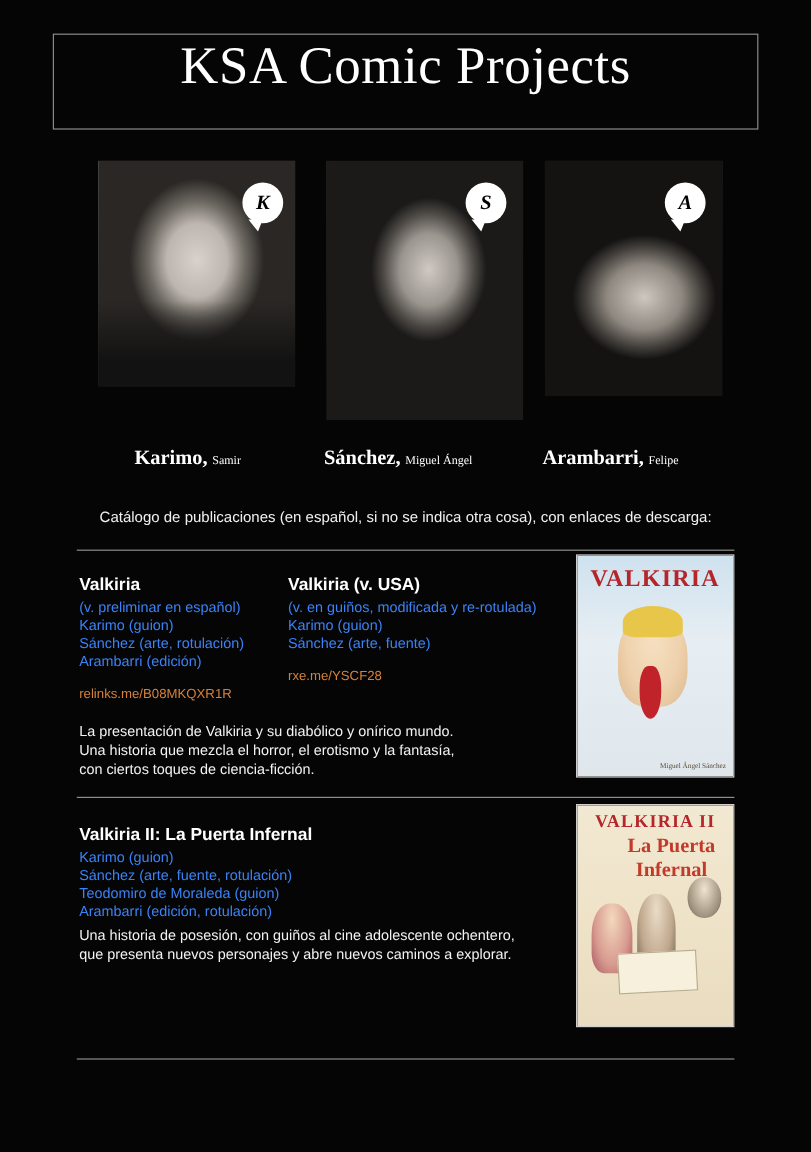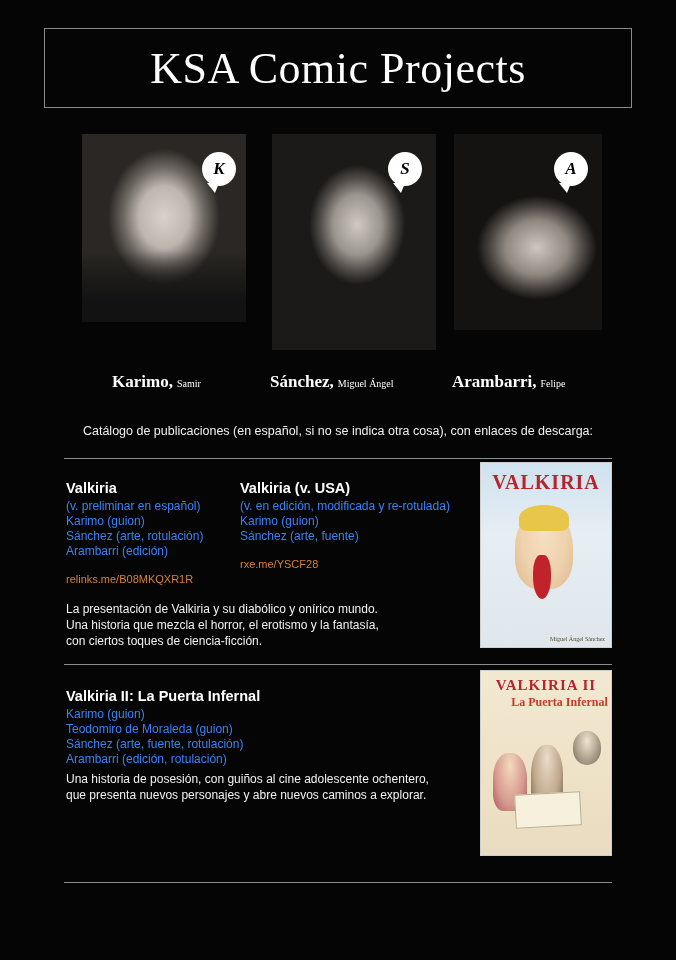--- a/index.html
+++ b/index.html
@@ -20,21 +20,21 @@
 
   
   .title-box {
     position: absolute;
     left: 44px;
     top: 28px;
     width: 588px;
     height: 80px;
     border: 1px solid #8a8a8a;
     display: flex;
-    align-items: center;
+    align-items: flex-start;
     justify-content: center;
   }
   .title-text {
     font-family: "Liberation Serif", serif;
     font-size: 44px;
     letter-spacing: 0.5px;
     color: #ffffff;
     font-weight: 400;
   }
 
@@ -216,21 +216,21 @@
     letter-spacing: 1px;
   }
   .cv1 .cv-title { top: 8px; font-size: 20px; }
   .cv2 .cv-title { top: 6px; font-size: 15px; }
   .cv2 .cv-sub {
     position: absolute;
     left: 0; right: 0;
     top: 24px;
     text-align: center;
     font-family: "Liberation Serif", serif;
-    font-size: 12px;
+    font-size: 17px;
     color: #c23b2a;
     font-weight: 700;
     padding-left: 27px;
   }
   
   .fig-a {
     position: absolute;
     left: 34px; top: 48px;
     width: 58px; height: 78px;
     background: radial-gradient(ellipse at 50% 25%, #f6e0c2 0%, #efd2ae 55%, #dcb98e 100%);
@@ -332,21 +332,21 @@
     <div class="col e1c1">
       <div class="work-title">Valkiria</div>
       <div class="credit">(v. preliminar en español)</div>
       <div class="credit">Karimo (guion)</div>
       <div class="credit">Sánchez (arte, rotulación)</div>
       <div class="credit">Arambarri (edición)</div>
       <div class="link">relinks.me/B08MKQXR1R</div>
     </div>
     <div class="col e1c2">
       <div class="work-title">Valkiria (v. USA)</div>
-      <div class="credit">(v. en edición, modificada y re-rotulada)</div>
+      <div class="credit">(v. en guiños, modificada y re-rotulada)</div>
       <div class="credit">Karimo (guion)</div>
       <div class="credit">Sánchez (arte, fuente)</div>
       <div class="link">rxe.me/YSCF28</div>
     </div>
     <div class="desc" style="position:absolute; left:0; top:117px; width:400px; white-space:pre-line;">La presentación de Valkiria y su diabólico y onírico mundo.
 Una historia que mezcla el horror, el erotismo y la fantasía,
 con ciertos toques de ciencia-ficción.</div>
   </div>
 
   <div class="cover cover-1">
@@ -356,22 +356,22 @@
       <div class="fig-hair"></div>
       <div class="fig-blood"></div>
       <div class="cv-sign">Miguel Ángel Sánchez</div>
     </div>
   </div>
 
   <div class="entry entry-2">
     <div class="col" style="left:0; top:0; width:400px;">
       <div class="work-title">Valkiria II: La Puerta Infernal</div>
       <div class="credit">Karimo (guion)</div>
+      <div class="credit">Sánchez (arte, fuente, rotulación)</div>
       <div class="credit">Teodomiro de Moraleda (guion)</div>
-      <div class="credit">Sánchez (arte, fuente, rotulación)</div>
       <div class="credit">Arambarri (edición, rotulación)</div>
       <div class="desc" style="white-space:pre-line;">Una historia de posesión, con guiños al cine adolescente ochentero,
 que presenta nuevos personajes y abre nuevos caminos a explorar.</div>
     </div>
   </div>
 
   <div class="cover cover-2">
     <div class="cv2">
       <div class="cv-title">VALKIRIA II</div>
       <div class="cv-sub">La Puerta Infernal</div>

